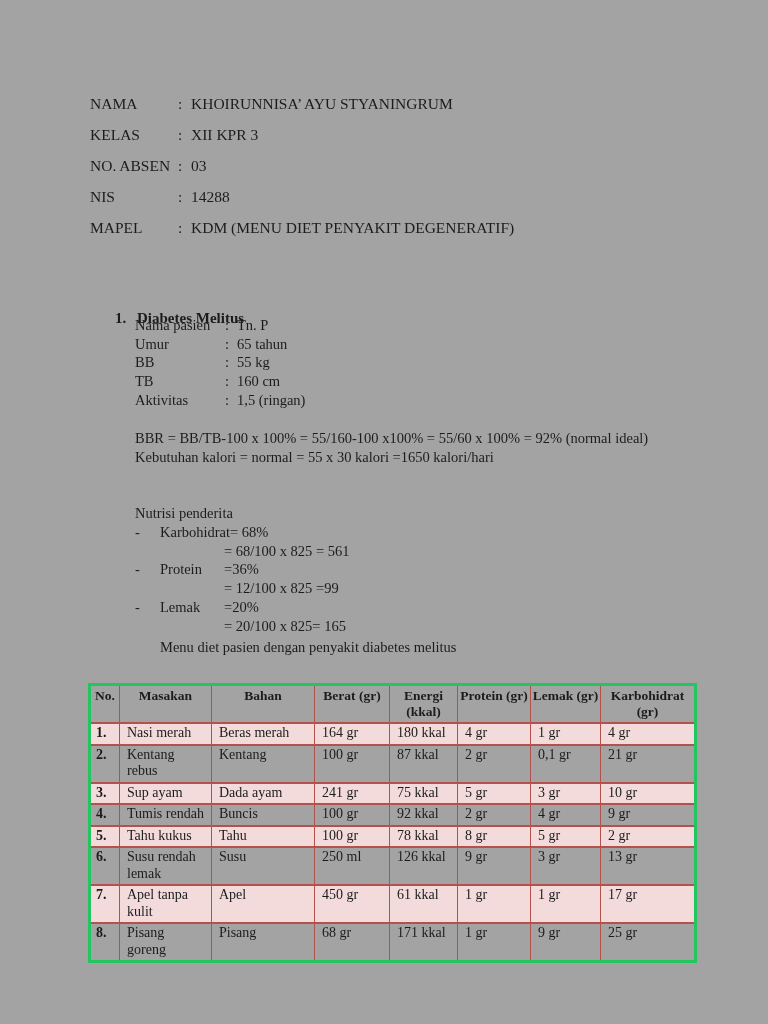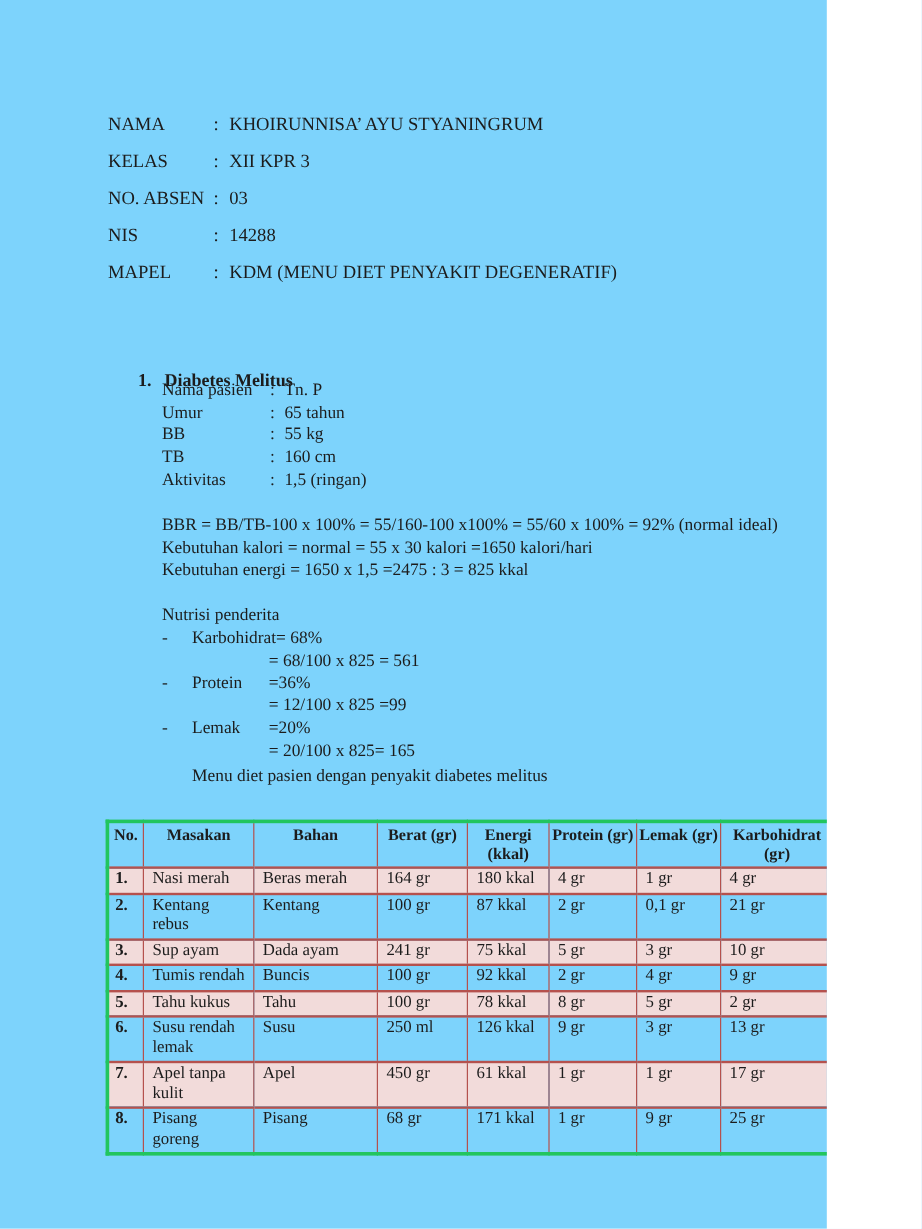--- a/index.html
+++ b/index.html
@@ -1,17 +1,17 @@
 <!DOCTYPE html>
 <html><head>
 <meta charset="utf-8">
 <style>
   html,body{margin:0;padding:0;background:#ffffff;}
   .page{
-    position:relative;width:689px;height:1024px;background:#7dd3fc;
+    position:relative;width:768px;height:1024px;background:#a3a3a3;
     font-family:"Liberation Serif",serif;color:#1c1c1c;overflow:hidden;
   }
   
   .student-block{position:absolute;left:90px;top:88px;font-size:15.5px;}
   .hrow{display:flex;height:31px;line-height:31px;}
   .hlabel{width:88px;}
   .hcolon{width:13px;}
   
   .section-heading{position:absolute;left:115px;top:279px;font-size:15px;font-weight:bold;margin-top:31px;}
   .section-number{display:inline-block;width:22px;}
@@ -106,21 +106,20 @@
       <div class="prow">
         <span class="plabel">Aktivitas</span>
         <span class="pcolon">:</span>
         <span class="pvalue">1,5 (ringan)</span>
       </div>
     </div>
 
   <div class="calc-block" id="calc-block">
       <div class="cline">BBR = BB/TB-100 x 100% = 55/160-100 x100% = 55/60 x 100% = 92% (normal ideal)</div>
       <div class="cline">Kebutuhan kalori = normal = 55 x 30 kalori =1650 kalori/hari</div>
-      <div class="cline">Kebutuhan energi = 1650 x 1,5 =2475 : 3 = 825 kkal</div>
     </div>
 
   <div class="nutrition-block">
     <div>Nutrisi penderita</div>
     <div id="nutrition-items">
         <div class="nrow">
           <span class="nbullet">-</span>
           <span class="nlabel">Karbohidrat</span>
           <span class="nvalue">= 68%</span>
         </div>

